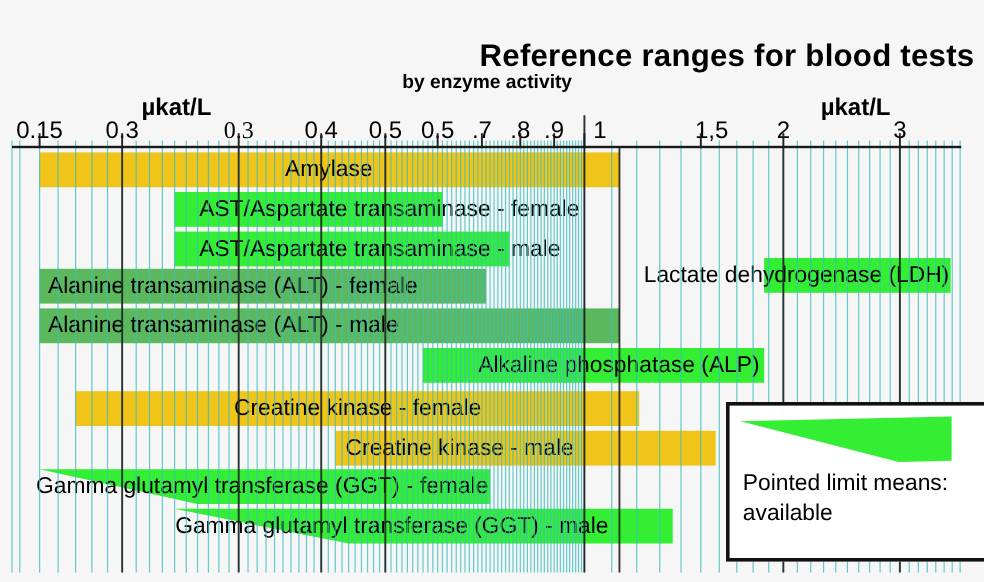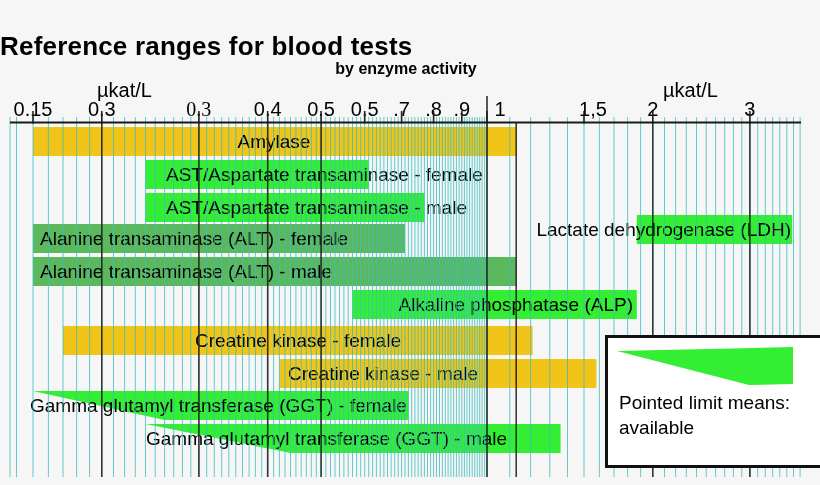--- a/index.html
+++ b/index.html
@@ -2,28 +2,28 @@
 <html><head>
 <meta charset="utf-8">
 <style>
   html,body{margin:0;padding:0;}
   .stage{
     position:relative;width:820px;height:485px;overflow:hidden;
     background:#F6F6F6;color:#000;
     font-family:"Liberation Sans",sans-serif;
   }
   .title{
-    position:absolute;left:0;top:31px;width:812px;text-align:left;
+    position:absolute;left:0;top:31px;width:812px;text-align:right;
     font-size:26px;font-weight:bold;letter-spacing:0.2px;
   }
   .subtitle{
     position:absolute;left:0;top:60px;width:812px;text-align:center;
     font-size:16px;font-weight:bold;
   }
-  .unit{position:absolute;top:79px;width:100px;text-align:left;font-size:20px;}
+  .unit{position:absolute;top:79px;width:100px;text-align:center;font-size:20px;font-weight:bold;}
   .unit.left{left:97px;}
   .unit.right{left:663px;}
   .tick-label{position:absolute;top:98px;width:70px;text-align:center;font-size:20px;}
   svg.layer{position:absolute;left:0;top:0;pointer-events:none;}
   .bar-label{
     position:absolute;height:29px;line-height:29px;font-size:19px;
     white-space:nowrap;z-index:3;
   }
   #grid-layer{z-index:4;}
   #bars-layer{z-index:1;}

